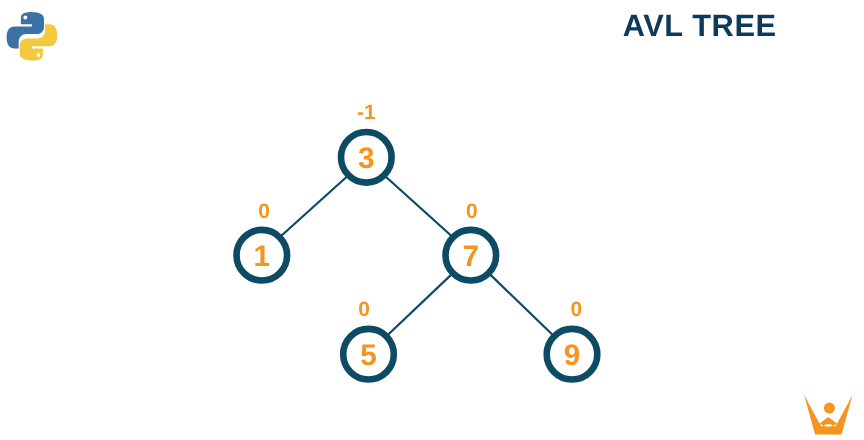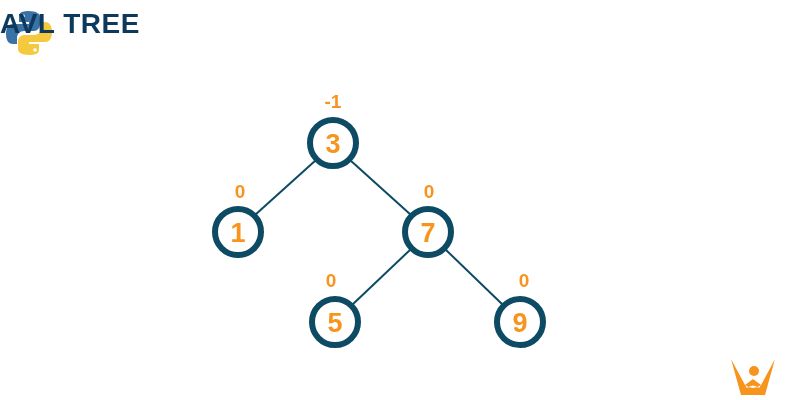--- a/index.html
+++ b/index.html
@@ -1,17 +1,17 @@
 <!DOCTYPE html>
 <html><head>
 <meta charset="utf-8">
 <style>
   html, body { margin:0; padding:0; background:#ffffff; }
   body { width:785px; height:400px; position:relative; overflow:hidden; font-family:"Liberation Sans", sans-serif; }
-  .title { position:absolute; left:0; width:706px; top:8px; text-align:left; font-weight:bold; font-size:28px; color:#0d3a5c; letter-spacing:0.5px; }
+  .title { position:absolute; left:0; width:706px; top:8px; text-align:right; font-weight:bold; font-size:28px; color:#0d3a5c; letter-spacing:0.5px; }
   .logo-py { position:absolute; left:4px; top:8px; width:50px; height:50px; }
   .logo-brand { position:absolute; left:728px; top:355px; width:50px; height:45px; }
   svg.tree { position:absolute; left:0; top:0; }
   .node-text { font-family:"Liberation Sans", sans-serif; font-weight:bold; font-size:27px; fill:#f7941d; }
   .bf-text { font-family:"Liberation Sans", sans-serif; font-weight:bold; font-size:19px; fill:#f7941d; }
 </style>
 </head>
 <body>
 
 <div class="logo-py">

